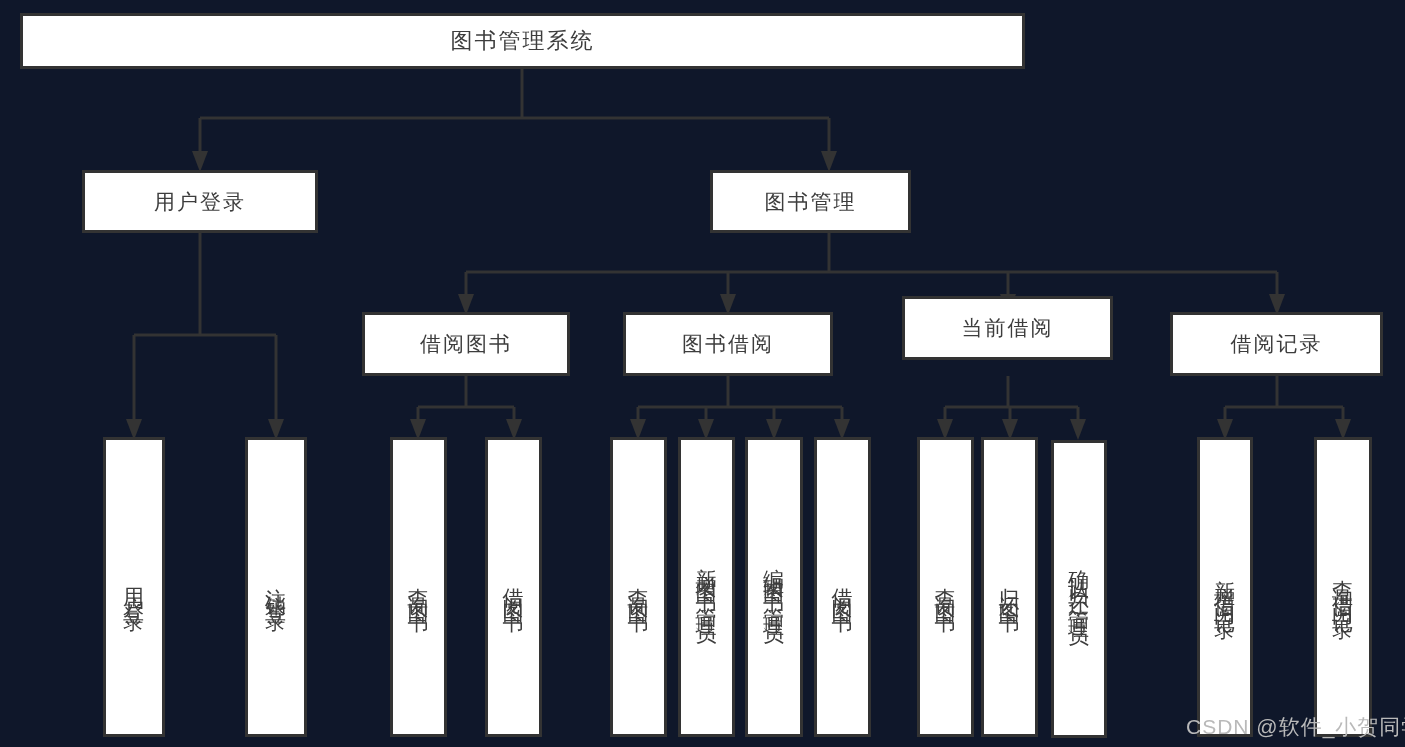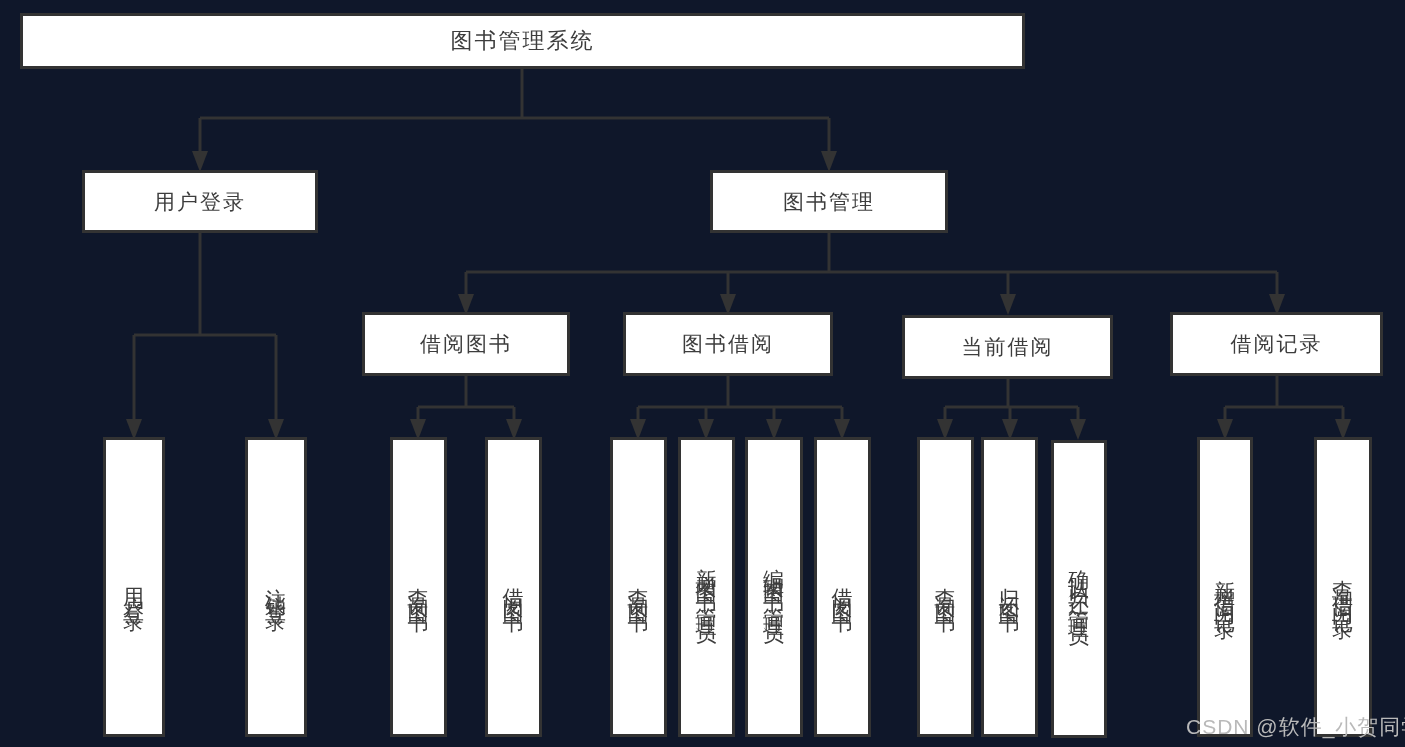--- a/index.html
+++ b/index.html
@@ -101,31 +101,31 @@
     </g>
   </svg>
 
   <div class="box" style="left:20px; top:13px; width:1005px; height:56px;">
     <span class="h-label root-label">图书管理系统</span>
   </div>
 
   <div class="box" style="left:82px; top:170px; width:236px; height:63px;">
     <span class="h-label">用户登录</span>
   </div>
-  <div class="box" style="left:710px; top:170px; width:238px; height:63px;">
+  <div class="box" style="left:710px; top:170px; width:201px; height:63px;">
     <span class="h-label">图书管理</span>
   </div>
 
   <div class="box" style="left:362px; top:312px; width:208px; height:64px;">
     <span class="h-label">借阅图书</span>
   </div>
   <div class="box" style="left:623px; top:312px; width:210px; height:64px;font-family:Liberation Mono, monospace;">
     <span class="h-label">图书借阅</span>
   </div>
-  <div class="box" style="left:902px; top:315px; width:211px; height:64px;">
+  <div class="box" style="left:902px; top:296px; width:211px; height:64px;">
     <span class="h-label">当前借阅</span>
   </div>
   <div class="box" style="left:1170px; top:312px; width:213px; height:64px;">
     <span class="h-label">借阅记录</span>
   </div>
 
   <div class="box v-box" style="left:103px; top:437px; width:62px; height:300px;">
     <span class="v-label">用户登录</span>
   </div>
   <div class="box v-box" style="left:245px; top:437px; width:62px; height:300px;">

